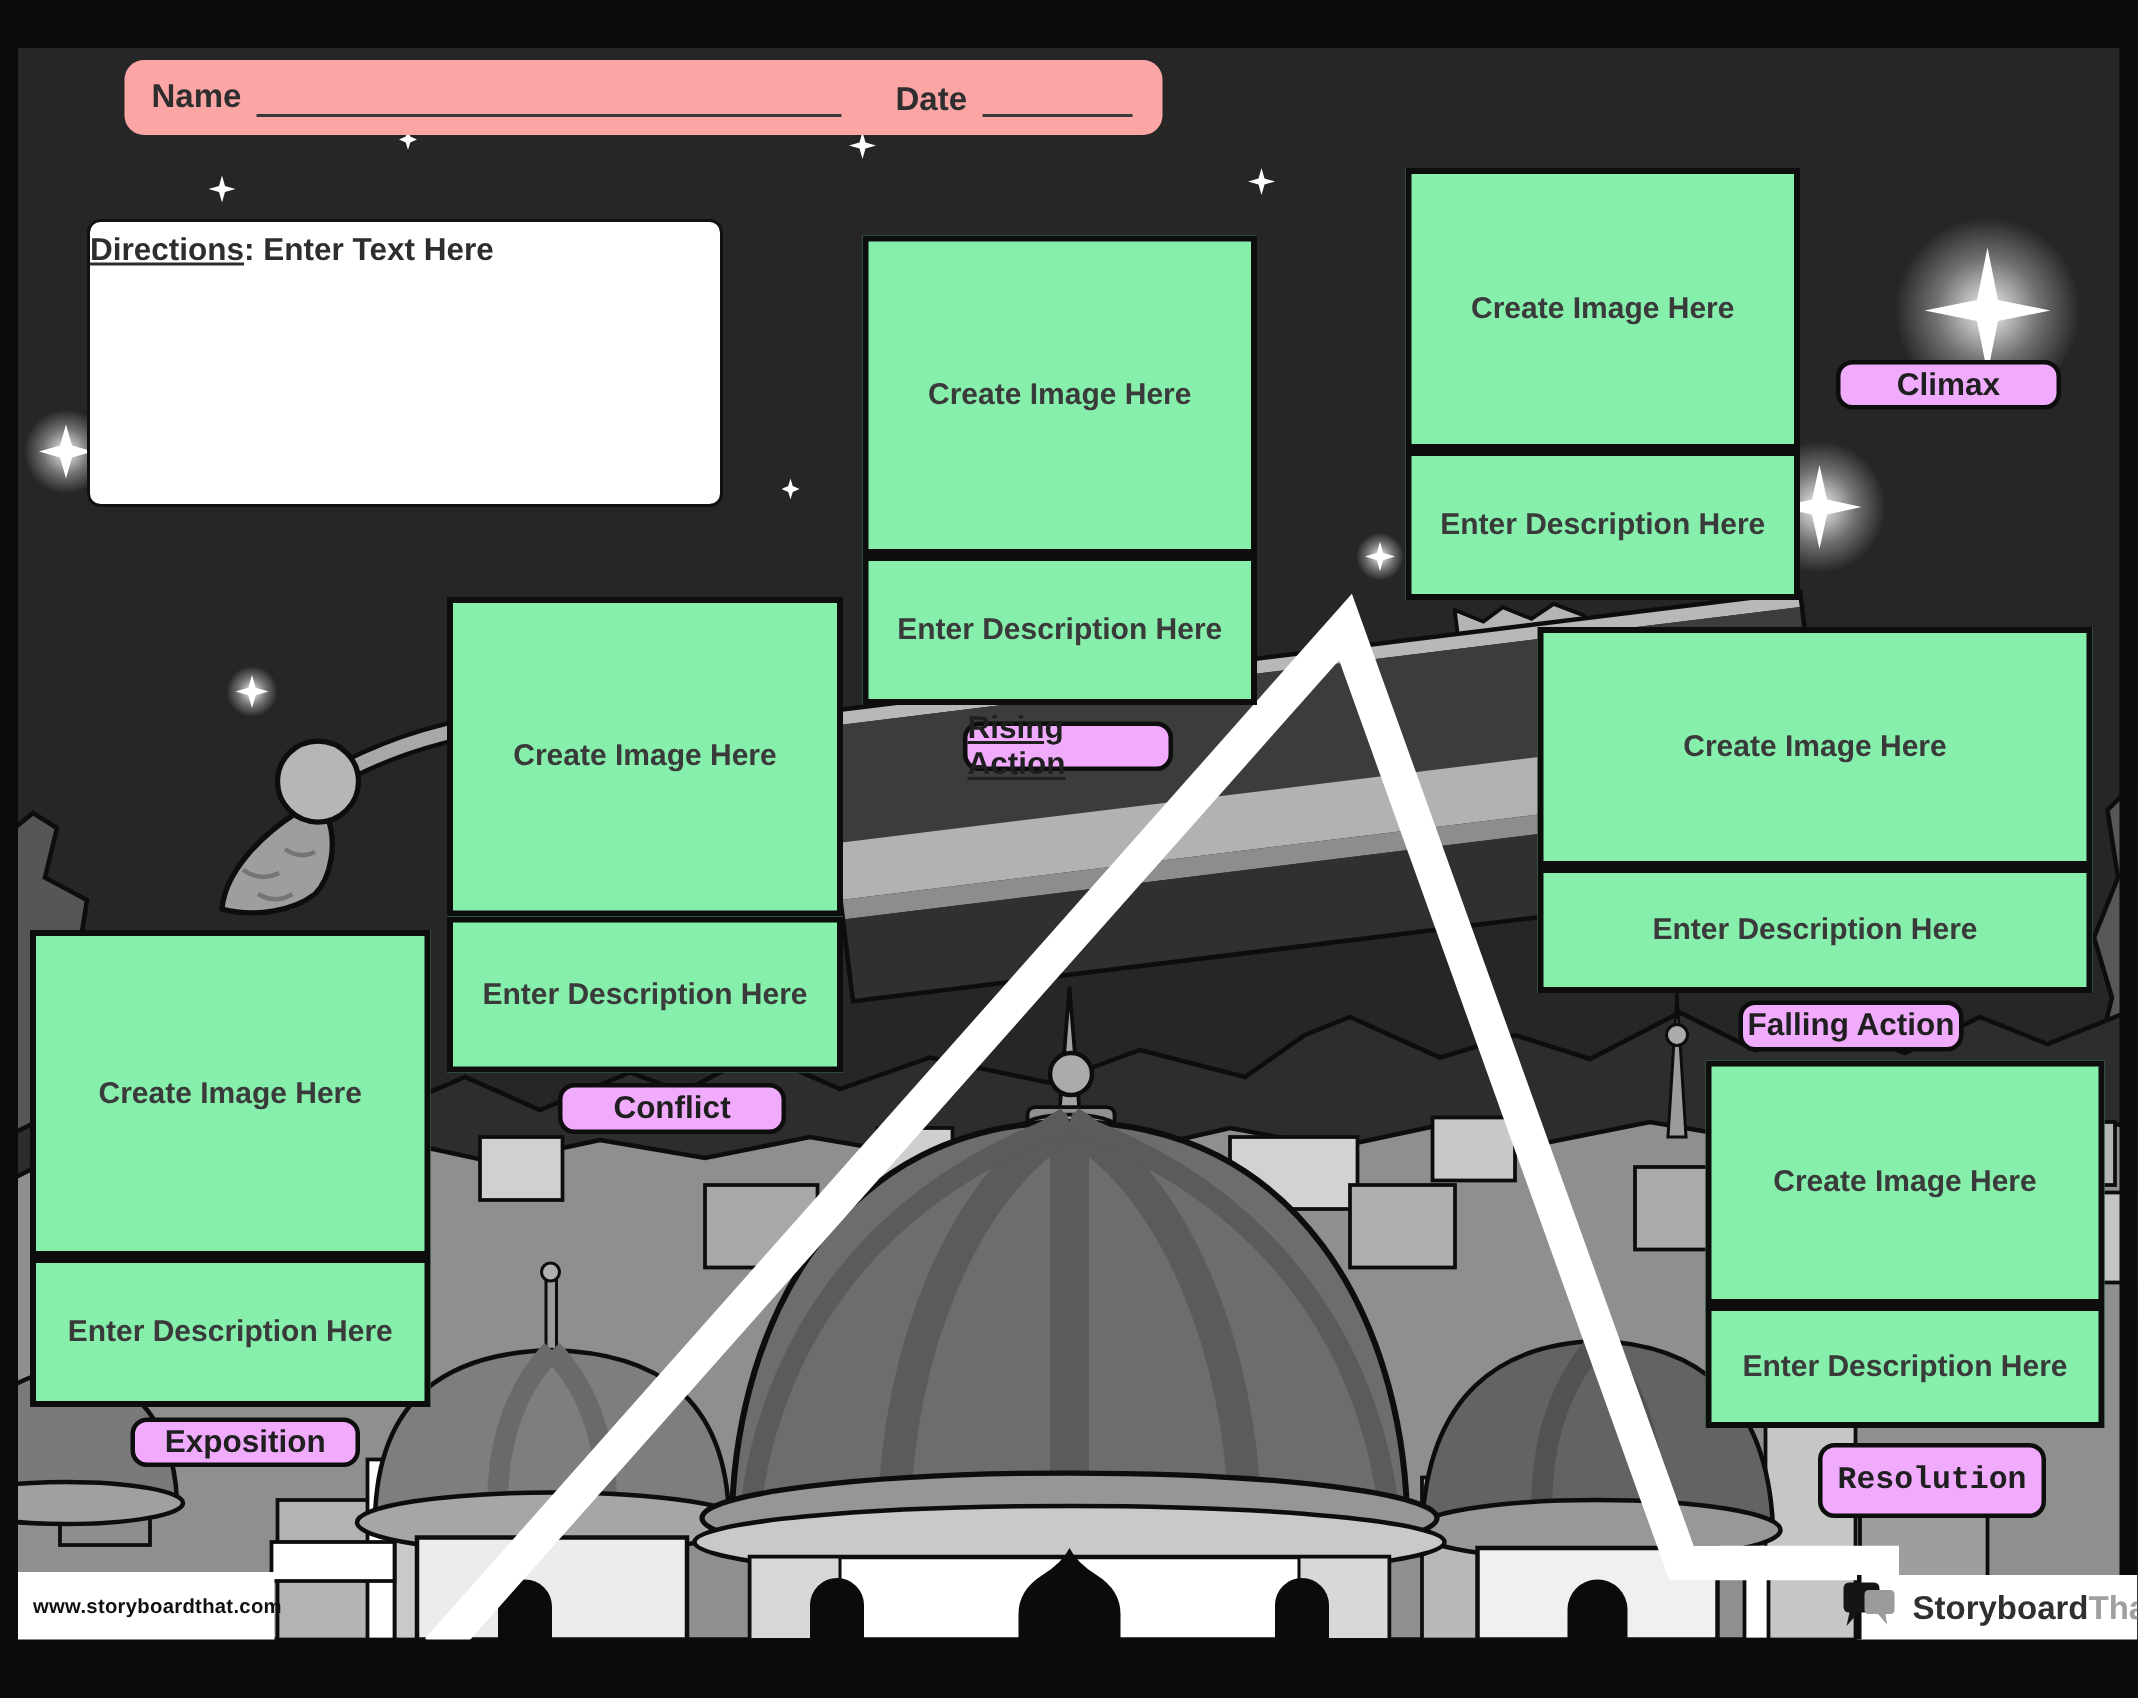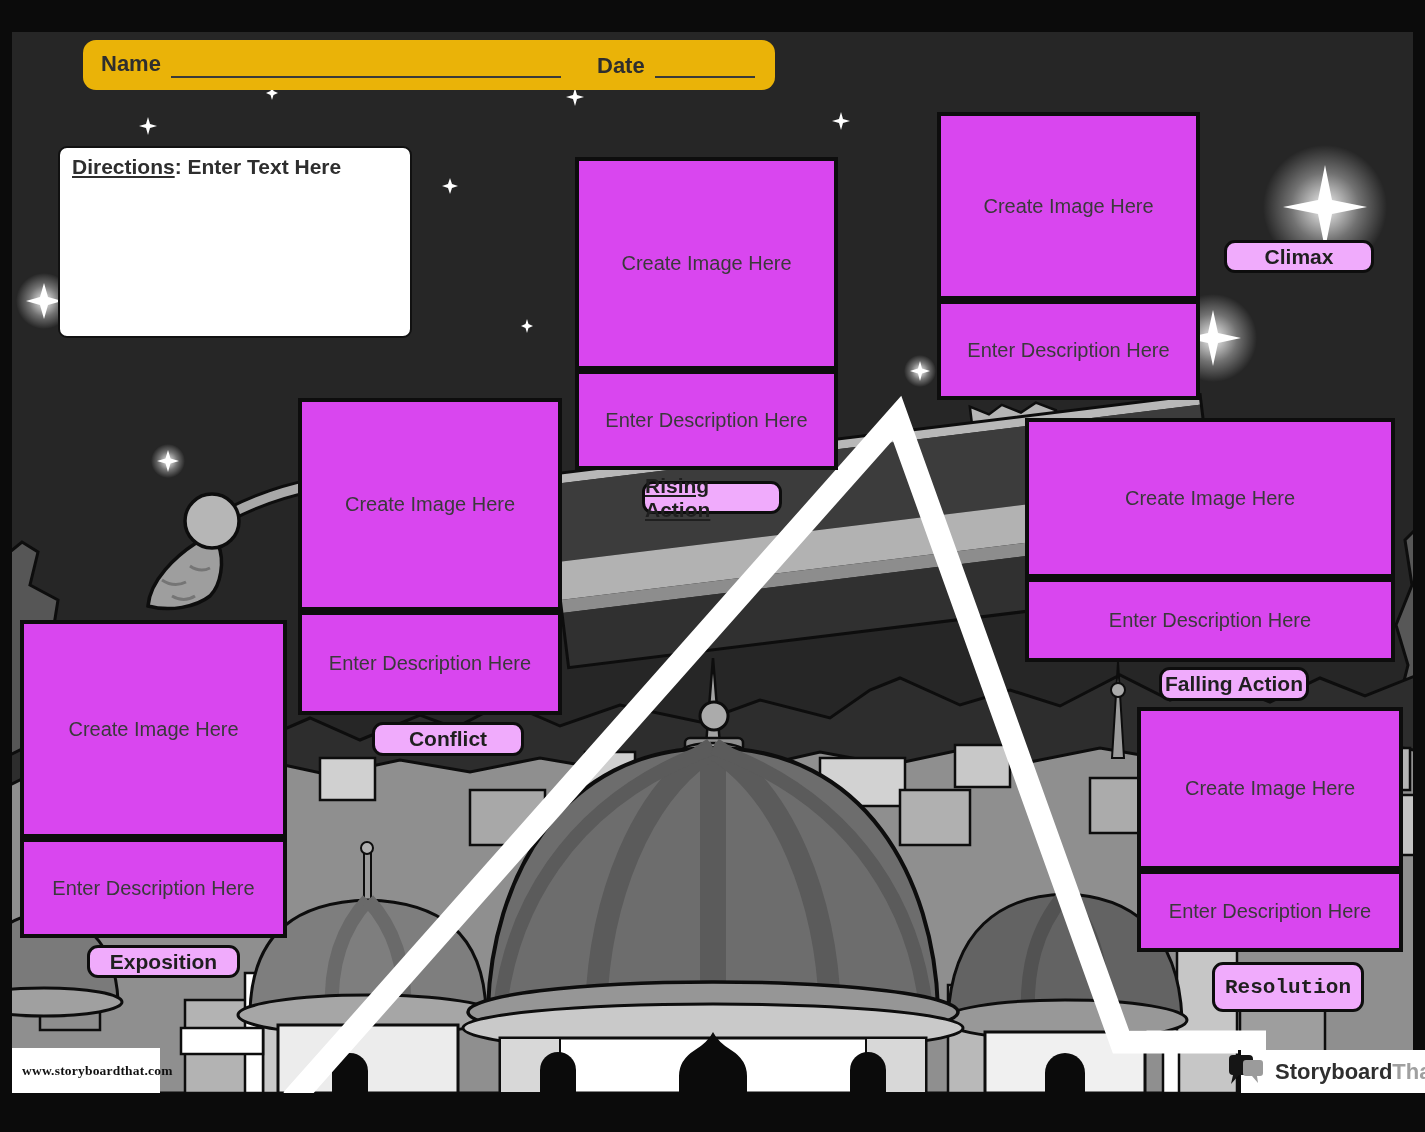--- a/index.html
+++ b/index.html
@@ -7,49 +7,49 @@
     position:relative;width:1425px;height:1132px;overflow:hidden;
     background:#262626;
     font-family:"Liberation Sans", sans-serif;
   }
   .page *{box-sizing:border-box;}
   svg.scene{position:absolute;left:0;top:0;z-index:0;}
   .abs{position:absolute;}
 
   
   .namebox{
-    left:83px;top:40px;width:692px;height:50px;background:#eab308;border-radius:13px;
+    left:83px;top:40px;width:692px;height:50px;background:#fca5a5;border-radius:13px;
     z-index:5;
     padding-left:32px;
   }
   .namebox .lbl{position:absolute;font-weight:bold;font-size:22px;color:#2e2e2e;}
   .lbl-name{left:18px;top:11px;}
   .lbl-date{left:514px;top:13px;}
   .wline{position:absolute;border-bottom:2.5px solid #3a3a3a;}
   .line-name{left:88px;top:36px;width:390px;}
   .line-date{left:572px;top:36px;width:100px;}
   .bookbox{
     left:835px;top:40px;width:505px;height:41px;background:#fff;border-radius:11px;z-index:5;
   }
   .bookbox .lbl{position:absolute;left:10px;top:7px;font-weight:bold;font-size:22px;color:#2e2e2e;}
   .line-book{left:120px;top:31px;width:368px;}
 
   
   .directions{
-    left:58px;top:146px;width:354px;height:192px;background:#fff;border-radius:9px;
-    border:2px solid #111;padding:7px 12px;z-index:5;
+    left:58px;top:146px;width:424px;height:192px;background:#fff;border-radius:9px;
+    border:2px solid #111;padding:7px 0;z-index:5;
     font-weight:bold;font-size:21px;color:#2e2e2e;
   }
   .directions .u{text-decoration:underline;}
 
   
   .imgbox,.descbox{
-    position:absolute;background:#d946ef;border:4px solid #0d0d0d;z-index:5;
+    position:absolute;background:#86efac;border:4px solid #0d0d0d;z-index:5;
     display:flex;align-items:center;justify-content:center;text-align:center;
-    font-weight:normal;font-size:20px;color:#3a3a3a;
+    font-weight:bold;font-size:20px;color:#3a3a3a;
   }
   .pill{
     position:absolute;background:#f0abfc;border:3px solid #0d0d0d;border-radius:11px;z-index:6;
     display:flex;align-items:center;justify-content:center;
     font-weight:bold;font-size:21px;color:#1f1f1f;margin-left:12px;
   }
   
   .exp-img{left:20px;top:620px;width:267px;height:218px;}
   .exp-desc{left:20px;top:838px;width:267px;height:100px;}
   .exp-pill{left:75px;top:945px;width:153px;height:33px;}
@@ -69,23 +69,23 @@
   .fal-img{left:1025px;top:418px;width:370px;height:160px;}
   .fal-desc{left:1025px;top:578px;width:370px;height:84px;}
   .fal-pill{left:1147px;top:667px;width:150px;height:34px;}
   
   .res-img{left:1137px;top:707px;width:266px;height:163px;}
   .res-desc{left:1137px;top:870px;width:266px;height:82px;}
   .res-pill{left:1200px;top:962px;width:152px;height:50px;font-family:Liberation Mono, monospace;}
 
   
   .site{
-    left:12px;top:1048px;width:148px;height:45px;background:#fff;z-index:5;
+    left:12px;top:1048px;width:171px;height:45px;background:#fff;z-index:5;
     display:flex;align-items:center;padding-left:10px;
-    font-weight:bold;font-size:13.5px;color:#111;letter-spacing:.2px;font-family:Liberation Serif, serif;
+    font-weight:bold;font-size:13.5px;color:#111;letter-spacing:.2px;
   }
   .brandbar{
     left:1238px;top:1050px;width:187px;height:43px;background:#fff;z-index:5;
     border-left:3px solid #0d0d0d;
   }
   .brand-bubbles{position:absolute;left:-14px;top:3px;width:44px;height:40px;z-index:7;}
   .brand-text{position:absolute;left:34px;top:9px;font-size:22px;font-weight:bold;color:#2f2f2f;white-space:nowrap;}
   .brand-text .gray{color:#a0a0a0;font-weight:bold;}
 </style>
 </head>

